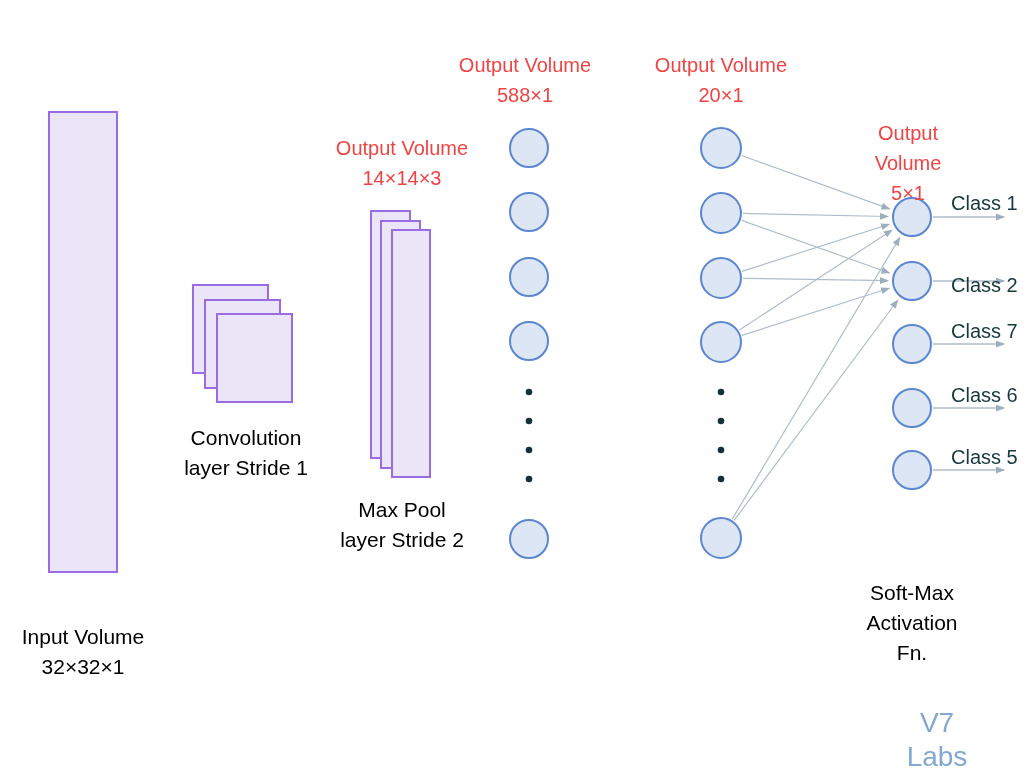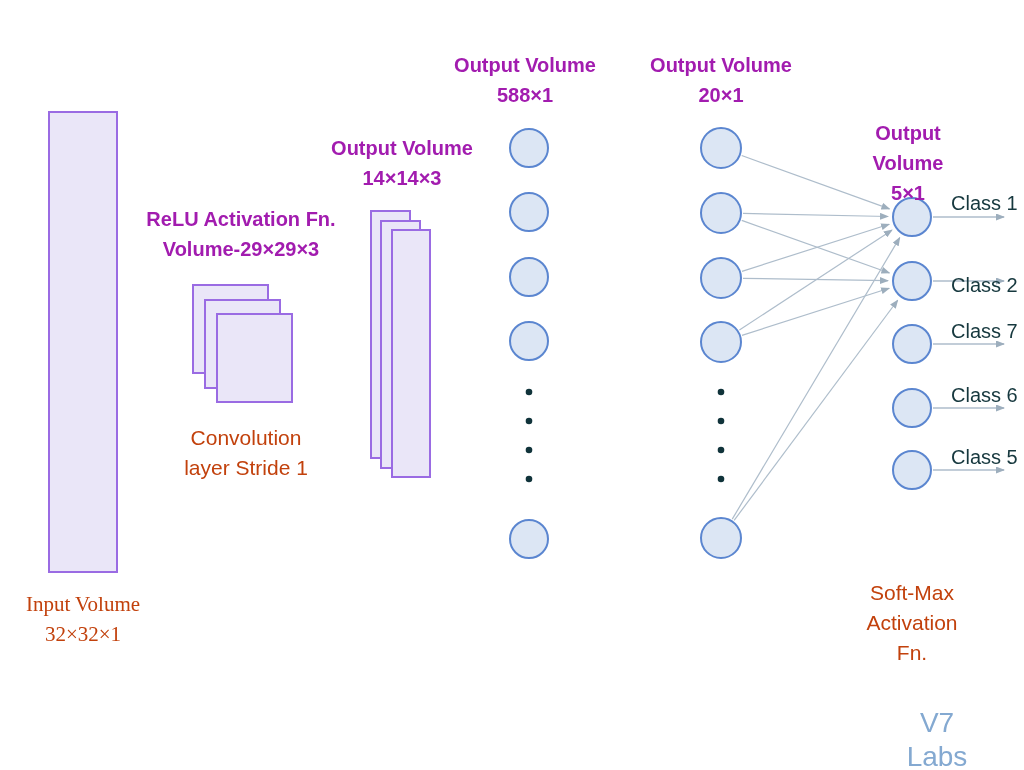--- a/index.html
+++ b/index.html
@@ -10,37 +10,37 @@
     overflow:hidden;
     font-family:"Liberation Sans", sans-serif;
   }
   #diagram-svg{position:absolute;left:0;top:0;width:1024px;height:770px;}
   .t{
     position:absolute;
     transform:translateX(-50%);
     text-align:center;
     white-space:pre-line;
   }
-  .blue{color:#a21caf;font-weight:700;font-size:20px;line-height:30px;}
-  .dark{color:#c2410c;font-weight:400;font-size:21px;line-height:30px;}
+  .blue{color:#ef4444;font-weight:400;font-size:20px;line-height:30px;}
+  .dark{color:#000000;font-weight:400;font-size:21px;line-height:30px;}
   .cls{
     position:absolute;
     color:#16383E;
     font-size:20px;line-height:28px;
     white-space:nowrap;
     margin-left:19px;
   }
   .watermark{color:#84A9D1;font-weight:500;font-size:28px;line-height:34px;}
   
   #t-out588{left:525px;top:50px;}
   #t-out20{left:721px;top:50px;}
   #t-out5{left:908px;top:118px;}
   #t-out14{left:402px;top:133px;}
   #t-relu{left:241px;top:204px;}
-  #t-input{left:83px;top:589px;font-family:Liberation Serif, serif;}
+  #t-input{left:83px;top:622px;}
   #t-conv{left:246px;top:423px;}
   #t-maxpool{left:402px;top:495px;}
   #t-flatten{left:530px;top:578px;}
   #t-fc{left:722px;top:578px;}
   #t-softmax-layer{left:912px;top:508px;}
   #t-softmax-act{left:912px;top:578px;}
   #t-watermark{left:937px;top:706px;}
   .cls{left:932px;}
   #cls-1{top:189px;}
   #cls-2{top:271px;}
@@ -106,27 +106,27 @@
     </svg>
 
   <div class="t blue" id="t-out588">Output Volume
 588×1</div>
   <div class="t blue" id="t-out20">Output Volume
 20×1</div>
   <div class="t blue" id="t-out5">Output Volume
 5×1</div>
   <div class="t blue" id="t-out14">Output Volume
 14×14×3</div>
-  <div class="t blue" id="t-relu">ReLU Activation Fn.
-Volume-29×29×3</div>
 
   <div class="t dark" id="t-input">Input Volume
 32×32×1</div>
   <div class="t dark" id="t-conv">Convolution
 layer Stride 1</div>
+  <div class="t dark" id="t-maxpool">Max Pool
+layer Stride 2</div>
   <div class="t dark" id="t-softmax-act">Soft-Max
 Activation Fn.</div>
 
   <div class="cls" id="cls-1">Class 1</div>
   <div class="cls" id="cls-2">Class 2</div>
   <div class="cls" id="cls-3">Class 7</div>
   <div class="cls" id="cls-4">Class 6</div>
   <div class="cls" id="cls-5">Class 5</div>
 
   <div class="t watermark" id="t-watermark">V7 Labs</div>

